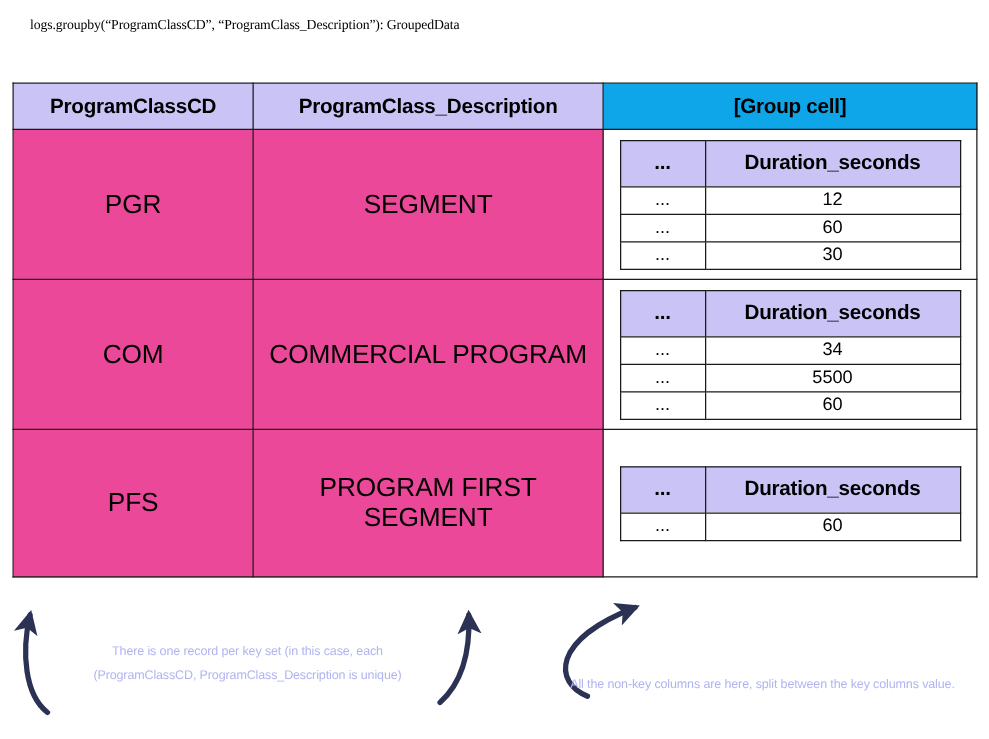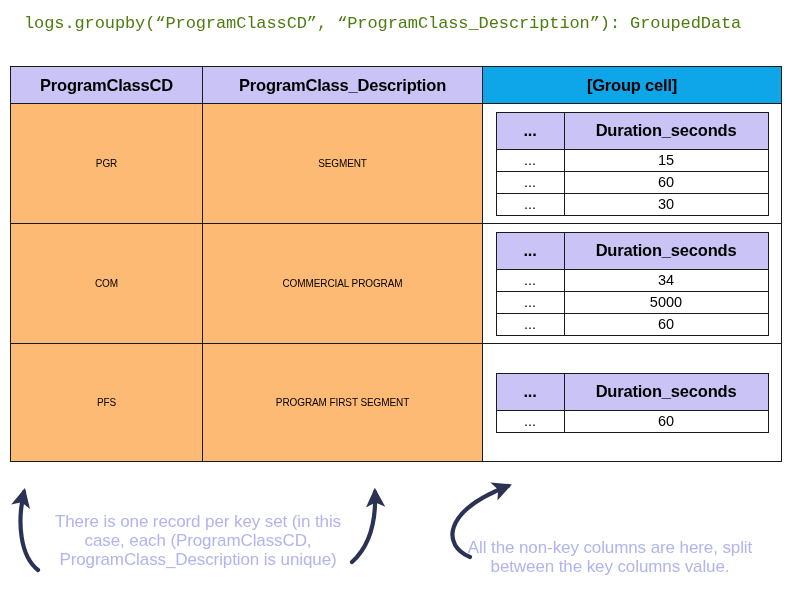--- a/index.html
+++ b/index.html
@@ -14,24 +14,24 @@
     overflow: hidden;
     font-family: "Liberation Sans", sans-serif;
     color: #000000;
   }
 
   
   #code-title {
     position: absolute;
     left: 24px;
     top: 14px;
-    font-family: Liberation Mono, monospace;
-    font-size: 17px;
+    font-family: Liberation Serif, serif;
+    font-size: 11px;
     letter-spacing: -0.1px;
-    color: #4d7c0f;
+    color: #000000;
     white-space: nowrap;
   }
 
   
   #outer-table {
     position: absolute;
     left: 10px;
     top: 66px;
     width: 771px;
     border-collapse: collapse;
@@ -51,23 +51,23 @@
     letter-spacing: -0.2px;
   }
   .hdr-key { background: #c9c4f5; }
   .hdr-group { background: #0ea5e9; }
 
   .col-a { width: 192px; }
   .col-b { width: 280px; }
   .col-c { width: 299px; }
 
   .cell-key {
-    font-size: 10px;
+    font-size: 21px;
     letter-spacing: -0.1px;
-    background: #fdba74;
+    background: #ec4899;
   }
   .row-tall { height: 120px; }
   .row-short { height: 118px; }
 
   
   .group-cell {
     background: #ffffff;
     padding: 0 !important;
   }
   .group-wrap {
@@ -110,21 +110,21 @@
     position: absolute;
     left: 0;
     top: 0;
     width: 791px;
     height: 591px;
     pointer-events: none;
   }
   .note {
     position: absolute;
     color: #b0b4f0;
-    font-size: 17px;
+    font-size: 10px;
     line-height: 19px;
     text-align: center;
     letter-spacing: -0.1px;
   }
   #note-left {
     left: 48px;
     top: 512px;
     width: 300px;
   }
   #note-right {
@@ -166,21 +166,21 @@
               </colgroup>
             <thead>
               <tr>
                 <th>...</th>
                 <th>Duration_seconds</th>
               </tr>
             </thead>
             <tbody>
               <tr>
                 <td class="cell-dots">...</td>
-                <td class="cell-val">15</td>
+                <td class="cell-val">12</td>
               </tr>
               <tr>
                 <td class="cell-dots">...</td>
                 <td class="cell-val">60</td>
               </tr>
               <tr>
                 <td class="cell-dots">...</td>
                 <td class="cell-val">30</td>
               </tr>
             </tbody>
@@ -205,21 +205,21 @@
                 <th>Duration_seconds</th>
               </tr>
             </thead>
             <tbody>
               <tr>
                 <td class="cell-dots">...</td>
                 <td class="cell-val">34</td>
               </tr>
               <tr>
                 <td class="cell-dots">...</td>
-                <td class="cell-val">5000</td>
+                <td class="cell-val">5500</td>
               </tr>
               <tr>
                 <td class="cell-dots">...</td>
                 <td class="cell-val">60</td>
               </tr>
             </tbody>
           </table>
         </div>
       </td>
     </tr>

